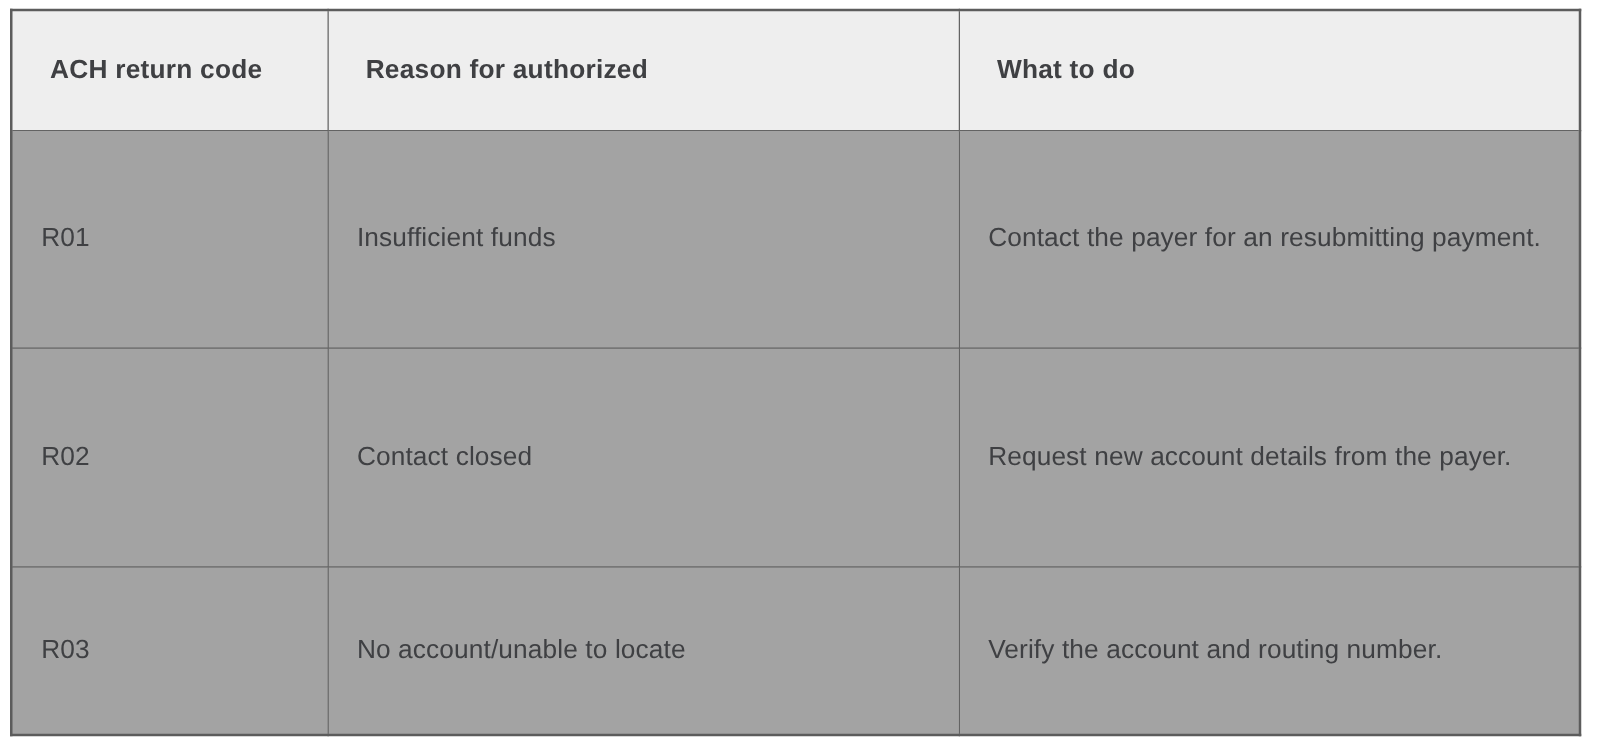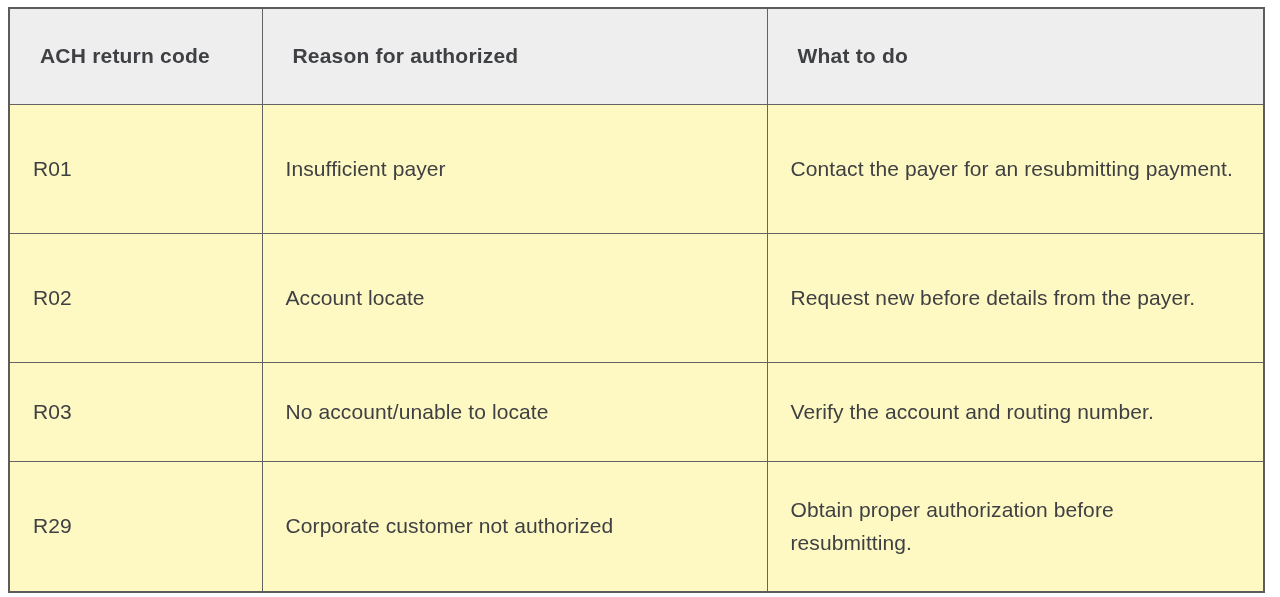--- a/index.html
+++ b/index.html
@@ -56,21 +56,21 @@
   }
 
   table.ach-table thead th {
     background: #eeeeee;
     font-weight: 600;
     height: 95px;
     letter-spacing: 0.2px;
   }
 
   table.ach-table tbody td {
-    background: #fef9c3;
+    background: #a3a3a3;
     padding-left: 23px;
   }
 
   table.ach-table tbody tr.r-tall > td { height: 128px; }
   table.ach-table tbody tr.r-short > td { height: 98px; }
   table.ach-table tbody tr.r-last > td  { height: 129px; }
 
   .cell-text {
     display: block;
   }
@@ -98,55 +98,44 @@
             <span class="cell-text">What to do</span>
           </th>
         </tr>
       </thead>
       <tbody>
         <tr class="r-tall">
           <td>
             <span class="cell-text">R01</span>
           </td>
           <td>
-            <span class="cell-text">Insufficient payer</span>
+            <span class="cell-text">Insufficient funds</span>
           </td>
           <td>
             <span class="cell-text">Contact the payer for an resubmitting payment.</span>
           </td>
         </tr>
         <tr class="r-tall">
           <td>
             <span class="cell-text">R02</span>
           </td>
           <td>
-            <span class="cell-text">Account locate</span>
+            <span class="cell-text">Contact closed</span>
           </td>
           <td>
-            <span class="cell-text">Request new before details from the payer.</span>
+            <span class="cell-text">Request new account details from the payer.</span>
           </td>
         </tr>
         <tr class="r-short">
           <td>
             <span class="cell-text">R03</span>
           </td>
           <td>
             <span class="cell-text">No account/unable to locate</span>
           </td>
           <td>
             <span class="cell-text">Verify the account and routing number.</span>
           </td>
         </tr>
-        <tr class="r-last">
-          <td>
-            <span class="cell-text">R29</span>
-          </td>
-          <td>
-            <span class="cell-text">Corporate customer not authorized</span>
-          </td>
-          <td>
-            <span class="cell-text">Obtain proper authorization before resubmitting.</span>
-          </td>
-        </tr>
       </tbody>
     </table>
   </div>
 </div>
 
 </body></html>

